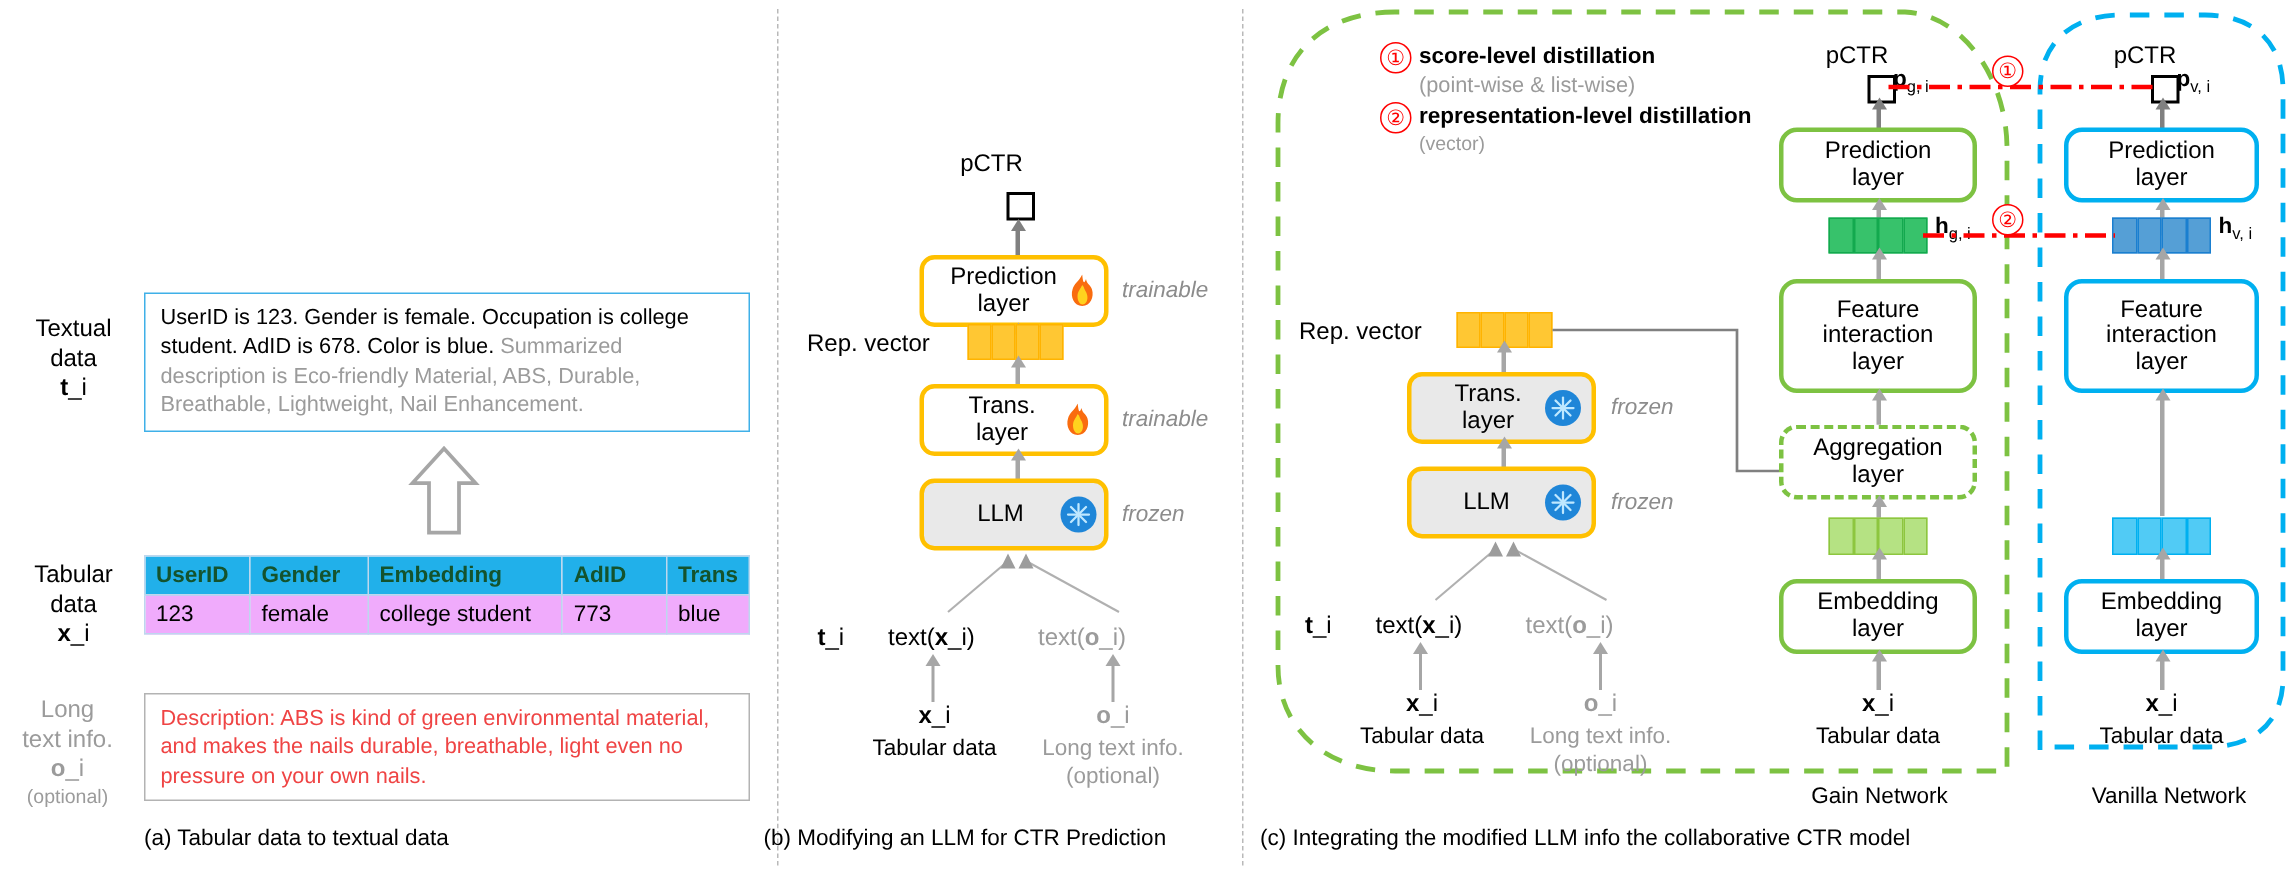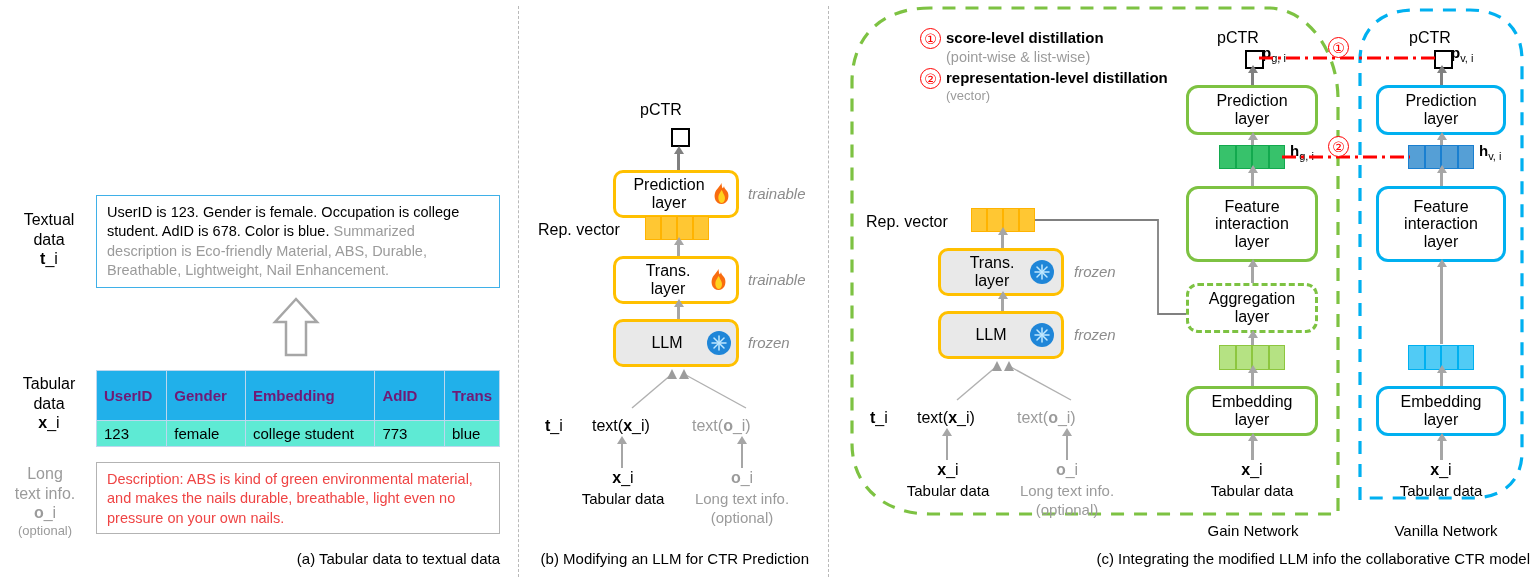--- a/index.html
+++ b/index.html
@@ -32,27 +32,27 @@
   .arrow-up::after{content:"";position:absolute;top:-7px;left:50%;transform:translateX(-50%);
      border-left:5px solid transparent;border-right:5px solid transparent;border-bottom:8px solid #808080;}
   .arrow-up.light{background:#a6a6a6;}
   .arrow-up.light::after{border-bottom-color:#a6a6a6;}
 
   
   .t{position:absolute;line-height:1.22;}
   .gray{color:#9b9b9b;}
   .ital{font-style:italic;color:#8c8c8c;}
   .bold{font-weight:bold;}
-  .cap{font-size:15px;text-align:right;}
+  .cap{font-size:15px;text-align:left;}
 
   
   table.tab{position:absolute;border-collapse:collapse;font-size:15px;}
-  table.tab th{background:#21b0ea;color:#701a75;font-weight:bold;text-align:left;
-     padding:16px 7px;border:1px solid #bdd7ee;}
-  table.tab td{background:#5eead4;color:#000;text-align:left;padding:4px 7px;border:1px solid #bdd7ee;}
+  table.tab th{background:#21b0ea;color:#14532d;font-weight:bold;text-align:left;
+     padding:4px 7px;border:1px solid #bdd7ee;}
+  table.tab td{background:#f0abfc;color:#000;text-align:left;padding:4px 7px;border:1px solid #bdd7ee;}
 
   .textbox{position:absolute;box-sizing:border-box;padding:7px 10px;font-size:14.5px;line-height:1.33;}
   .textbox.blue{border:1.5px solid #3fb0e8;}
   .textbox.grayb{border:1.5px solid #b3b3b3;color:#ef4444;}
 
   
   .osq{position:absolute;border:2px solid #000;background:#fff;}
 
   
   .badge{position:absolute;width:24px;height:24px;display:flex;align-items:center;justify-content:center;font-size:17px;line-height:1;}

